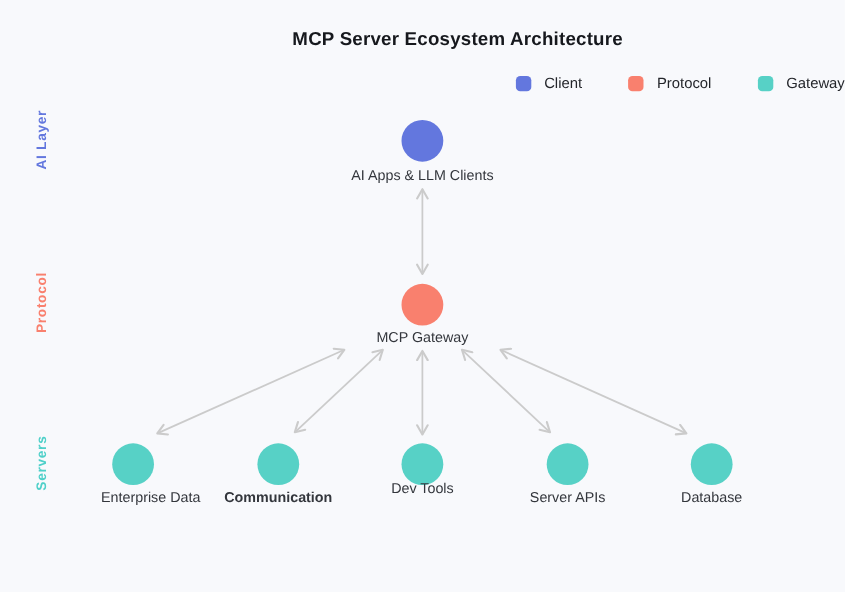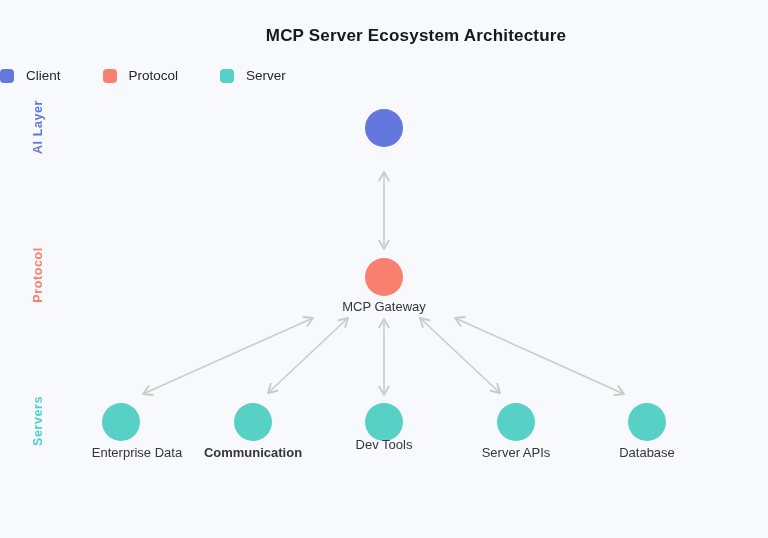--- a/index.html
+++ b/index.html
@@ -12,21 +12,21 @@
   }
   .title{
     position:absolute;left:0;top:26px;width:768px;
     text-align:center;
     font-size:17px;font-weight:bold;
     letter-spacing:0.2px;
     color:#16181d;
   }
   .legend{
     position:absolute;left:0;top:68px;width:768px;
-    display:flex;justify-content:flex-start;align-items:center;gap:42px;
+    display:flex;justify-content:flex-end;align-items:center;gap:42px;
   }
   .legend-item{display:flex;align-items:center;gap:12px;}
   .legend-swatch{width:14px;height:14px;border-radius:4px;}
   .legend-label{font-size:13.5px;color:#24262b;}
   .layer-label{
     position:absolute;
     transform:translate(-50%,-50%) rotate(-90deg);
     font-size:12.5px;font-weight:bold;letter-spacing:0.6px;
     white-space:nowrap;
   }
@@ -71,29 +71,30 @@
     <div class="legend-item">
       <span class="legend-swatch" style="background-color: rgb(99, 119, 222);"></span>
       <span class="legend-label">Client</span>
     </div>
     <div class="legend-item">
       <span class="legend-swatch" style="background-color: rgb(249, 128, 110);"></span>
       <span class="legend-label">Protocol</span>
     </div>
     <div class="legend-item">
       <span class="legend-swatch" style="background-color: rgb(87, 209, 198);"></span>
-      <span class="legend-label">Server</span>
+      <span class="legend-label">Gateway</span>
     </div>
   </div>
 
   <div class="layer-label" style="left: 38px; top: 127px; color: rgb(99, 119, 222);">AI Layer</div>
   <div class="layer-label" style="left: 38px; top: 275px; color: rgb(249, 128, 110);">Protocol</div>
   <div class="layer-label" style="left: 38px; top: 421px; color: rgb(79, 208, 201);">Servers</div>
 
   <div class="node" style="left: 384px; top: 128px; background-color: rgb(99, 119, 222);"></div>
+  <div class="node-label" style="left:384px;top:159px;">AI Apps &amp; LLM Clients</div>
 
   <div class="node" style="left: 384px; top: 277px; background-color: rgb(249, 128, 110);"></div>
   <div class="node-label" style="left:384px;top:306px;">MCP Gateway</div>
 
   <div class="node" style="left: 121px; top: 422px; background-color: rgb(87, 209, 198);"></div>
   <div class="node-label" style="left:137px;top:452px;">Enterprise Data</div>
 
   <div class="node" style="left: 253px; top: 422px; background-color: rgb(87, 209, 198);"></div>
   <div class="node-label" style="left:253px;top:452px;font-weight:bold;">Communication</div>
 

